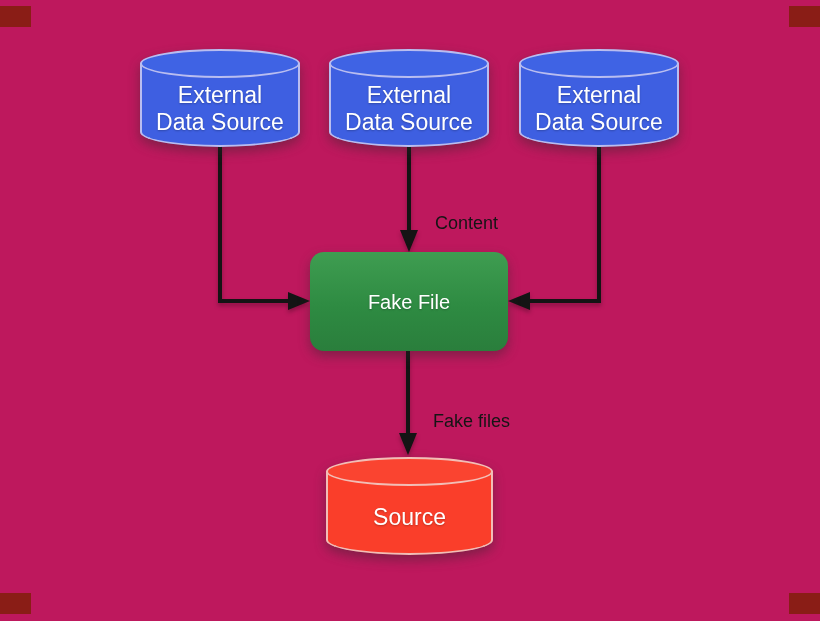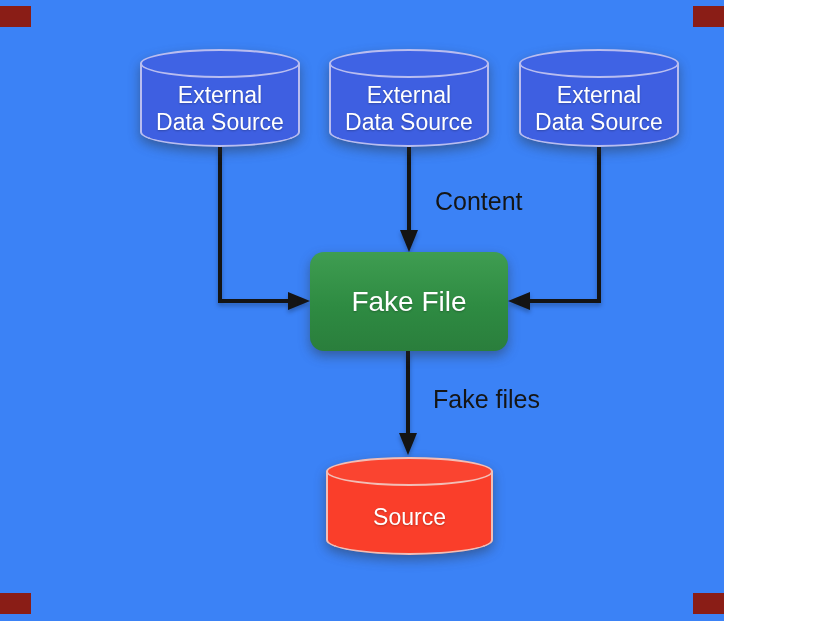--- a/index.html
+++ b/index.html
@@ -5,23 +5,23 @@
   html, body {
     margin: 0;
     padding: 0;
     width: 820px;
     height: 621px;
     overflow: hidden;
     font-family: "Liberation Sans", "DejaVu Sans", sans-serif;
   }
   .canvas {
     position: relative;
-    width: 724px;
+    width: 820px;
     height: 621px;
-    background: #3b82f6;
+    background: #be185d;
   }
 
   
   .corner-mark {
     position: absolute;
     width: 31px;
     height: 21px;
     background: #8a1d16;
   }
   .cm-tl { left: 0; top: 6px; }
@@ -98,35 +98,36 @@
     width: 198px;
     height: 99px;
     border-radius: 14px;
     background: linear-gradient(180deg, #3f9d51 0%, #2e8b42 55%, #2a7e3c 100%);
     filter: drop-shadow(0 5px 6px rgba(40,40,40,0.42));
     display: flex;
     flex-direction: column;
     align-items: center;
     justify-content: center;
     color: #ffffff;
-    font-size: 28px;
+    font-size: 20px;
     line-height: 28px;
     text-align: center;
     text-shadow: 0 1px 2px rgba(0,0,0,0.25);
     z-index: 3;
   }
 
   
   .edge-label {
     position: absolute;
     color: #151515;
-    font-size: 25px;
+    font-size: 18px;
     line-height: 28px;
     white-space: nowrap;
     z-index: 4;
+    margin-top: 22px;
   }
   .label-content { left: 435px; top: 187px; }
   .label-fakefiles { left: 433px; top: 385px; text-align: right; }
 </style>
 </head>
 <body>
 
 <div class="canvas">
 
   <div class="corner-mark cm-tl"></div>

